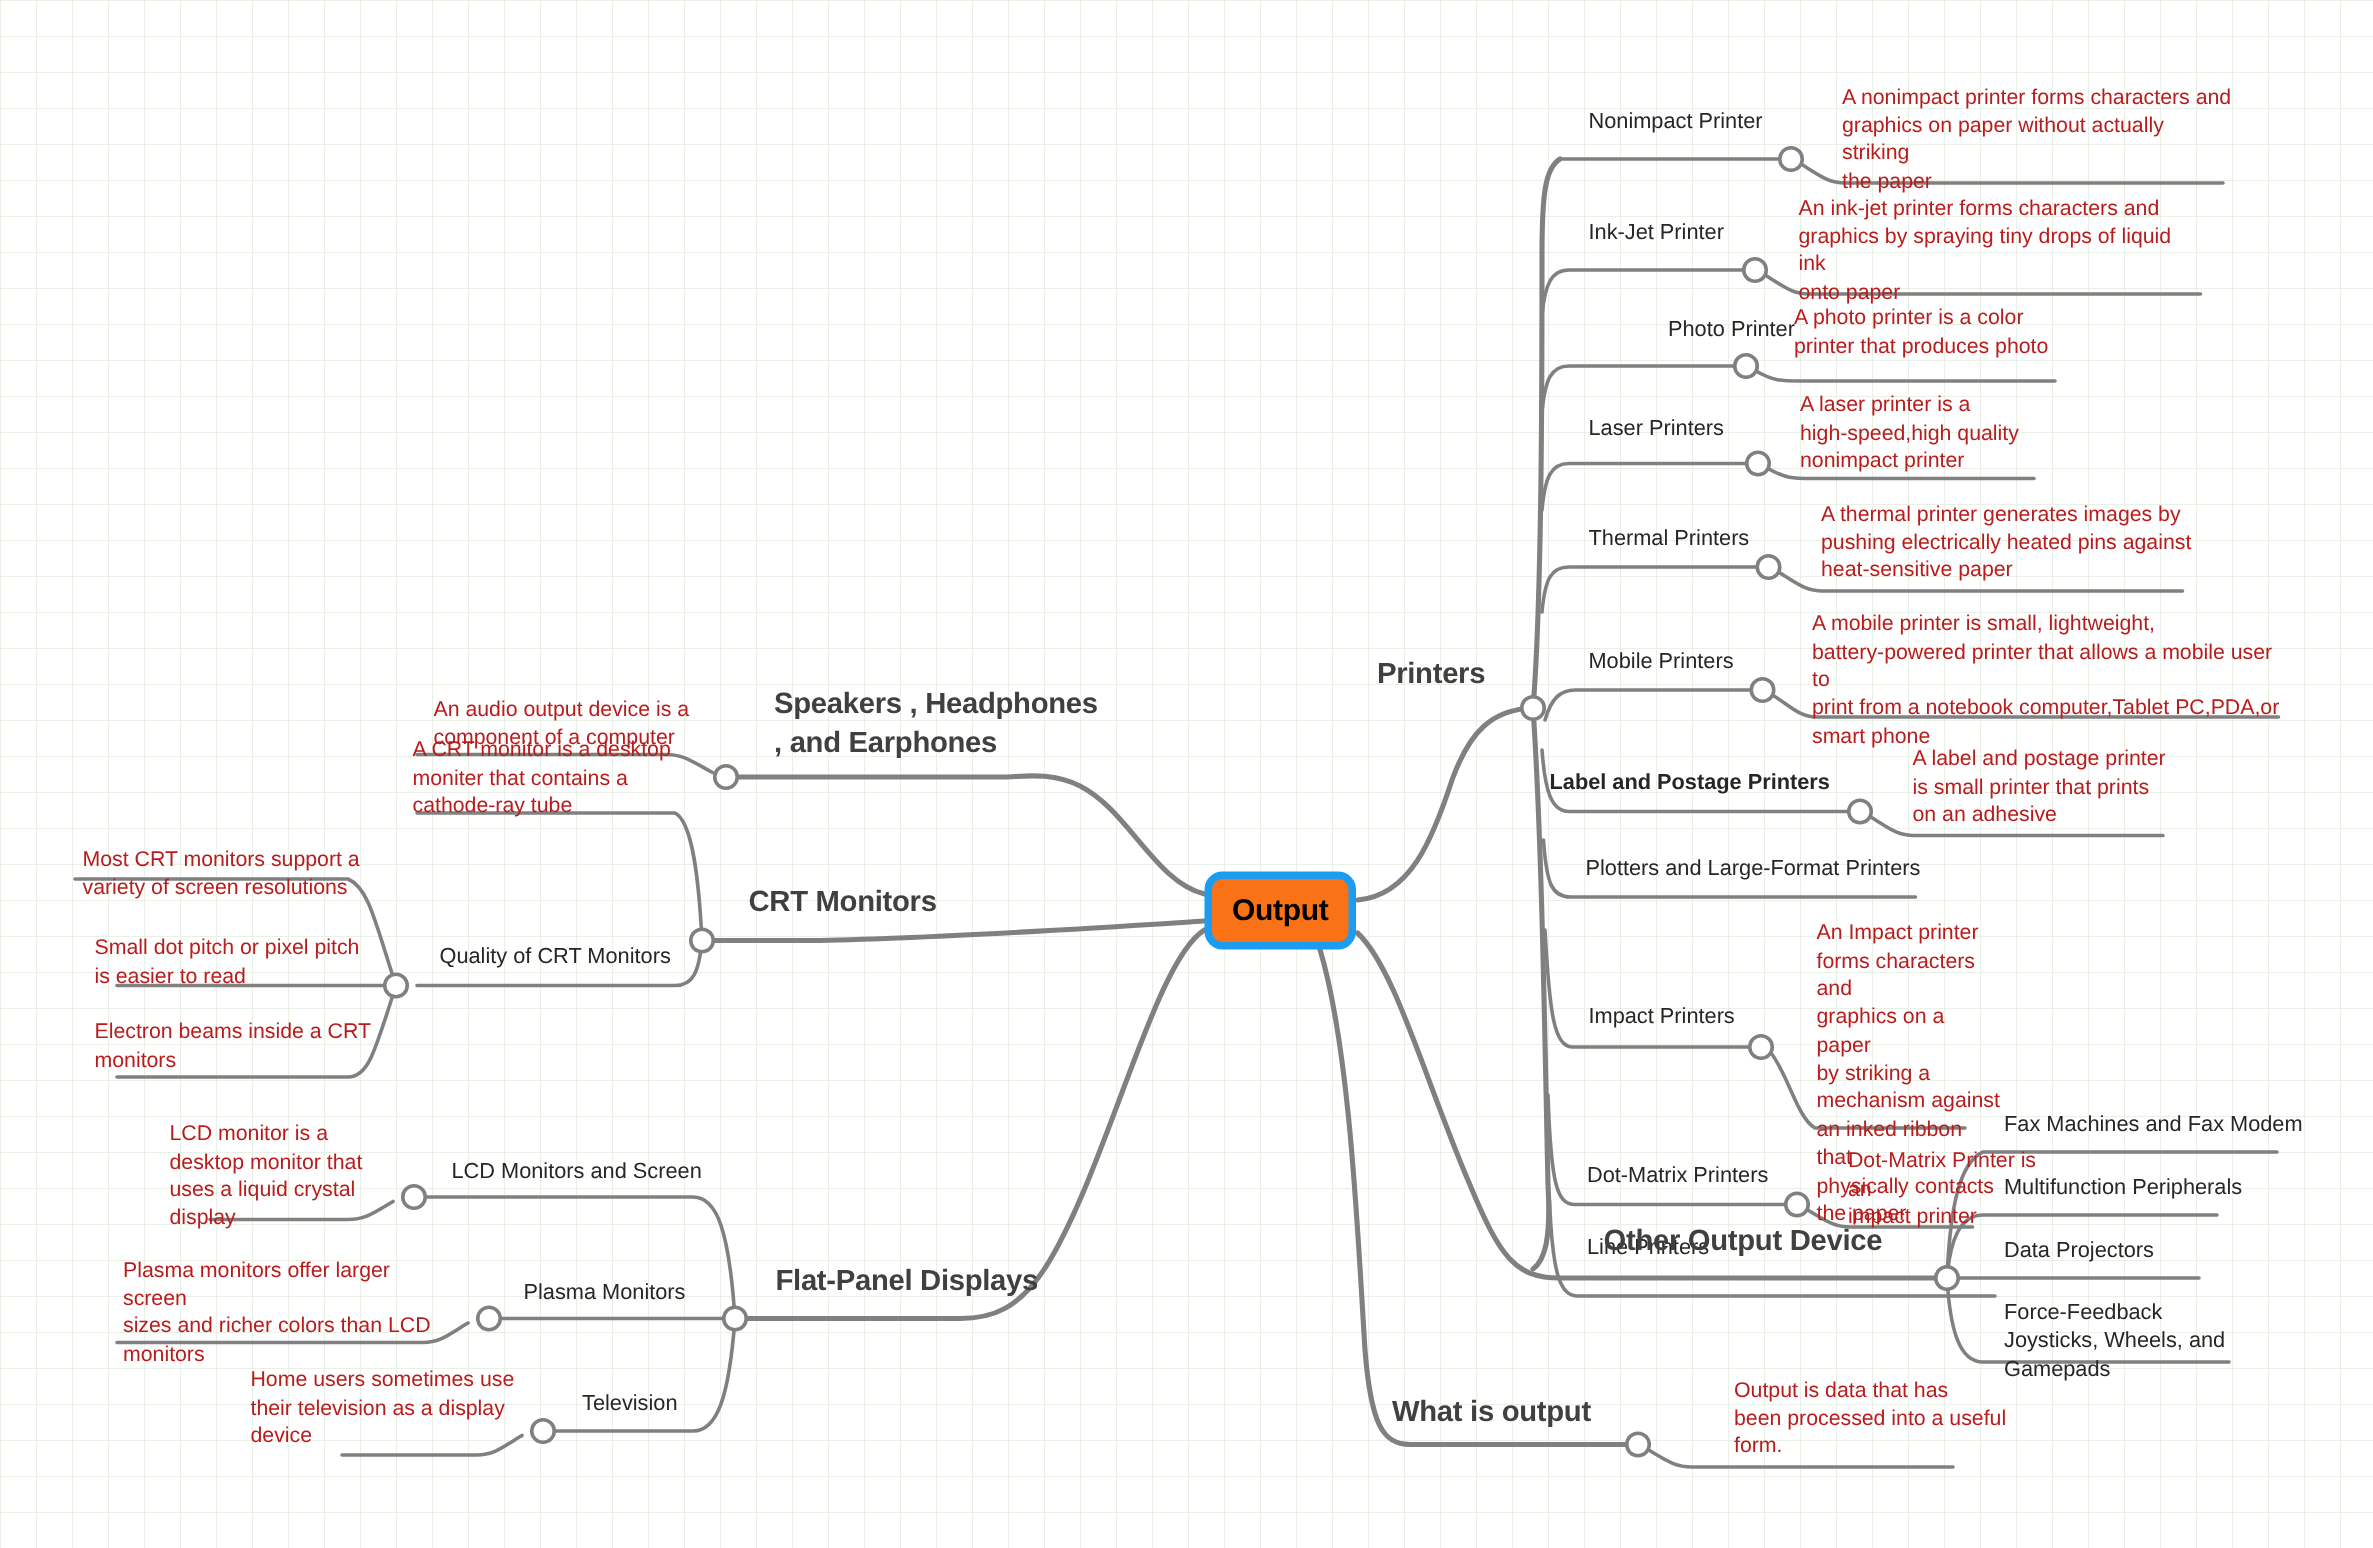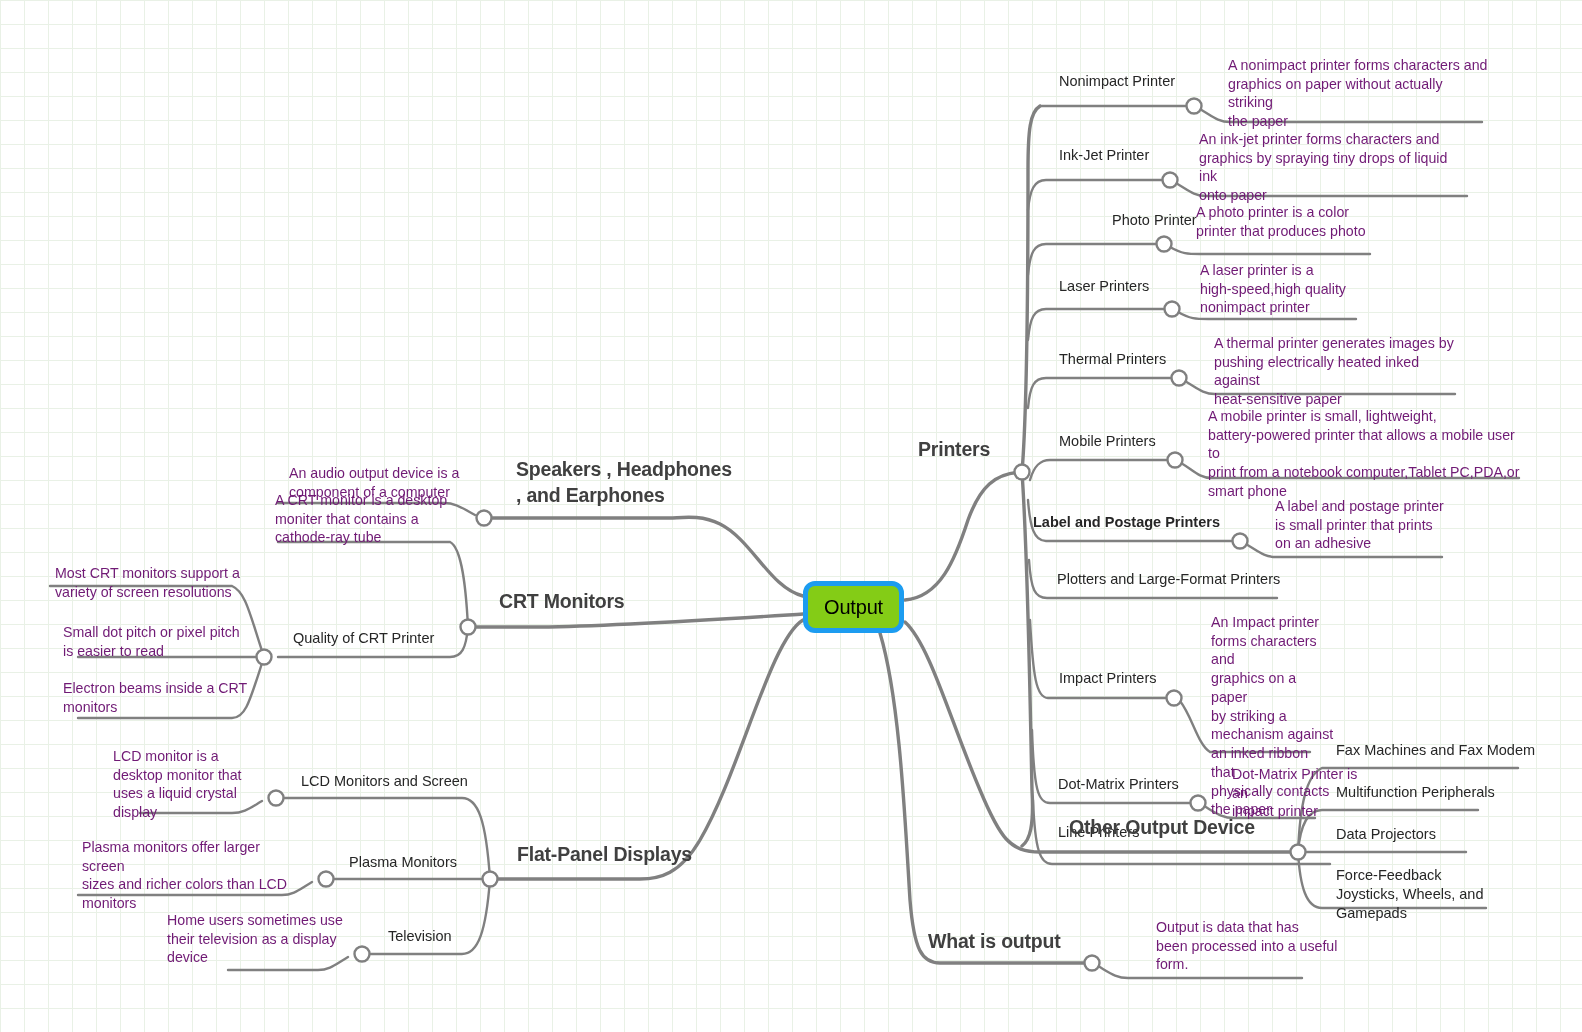--- a/index.html
+++ b/index.html
@@ -33,33 +33,33 @@
     white-space:pre-line;
     -webkit-font-smoothing:antialiased;
   }
   .lbl.main{
     font-size:19.5px;font-weight:bold;letter-spacing:-0.2px;
   }
   .lbl.branch{
     font-size:14.5px;font-weight:normal;color:#262626;
   }
   .lbl.leaf{
-    font-size:14.2px;font-weight:normal;color:#701a75;
+    font-size:14.2px;font-weight:normal;color:#b91c1c;
   }
 
   #central{
     position:absolute;
     left:803px;top:581px;
     width:101px;height:52px;
-    background:#84cc16;
+    background:#f97316;
     border:5px solid #1c9cf0;
     border-radius:12px;
     box-sizing:border-box;
     display:flex;align-items:center;justify-content:center;
-    color:#000;font-size:20px;font-weight:normal;
+    color:#000;font-size:20px;font-weight:bold;
     letter-spacing:-0.2px;
   }
 </style>
 </head>
 <body>
 
 <div id="canvas"></div>
 
 <svg id="links" viewBox="0 0 1582 1032">
 
@@ -159,21 +159,21 @@
 <div class="lbl leaf" style="left:1196px;top:203px;width:180px;">A photo printer is a color
 printer that produces photo</div>
 
 <div class="lbl branch" style="left:1059px;top:277px;">Laser Printers</div>
 <div class="lbl leaf" style="left:1200px;top:261px;width:164px;">A laser printer is a
 high-speed,high quality
 nonimpact printer</div>
 
 <div class="lbl branch" style="left:1059px;top:350px;">Thermal Printers</div>
 <div class="lbl leaf" style="left:1214px;top:334px;width:250px;">A thermal printer generates images by
-pushing electrically heated inked against
+pushing electrically heated pins against
 heat-sensitive paper</div>
 
 <div class="lbl branch" style="left:1059px;top:432px;">Mobile Printers</div>
 <div class="lbl leaf" style="left:1208px;top:407px;width:312px;">A mobile printer is small, lightweight,
 battery-powered printer that allows a mobile user to
 print from a notebook computer,Tablet PC,PDA,or
 smart phone</div>
 
 <div class="lbl branch" style="left:1033px;top:513px;font-weight:bold;">Label and Postage Printers</div>
 <div class="lbl leaf" style="left:1275px;top:497px;width:172px;">A label and postage printer
@@ -214,21 +214,21 @@
 <div class="lbl main" style="left:516px;top:457px;width:230px;">Speakers , Headphones
 , and Earphones</div>
 <div class="lbl leaf" style="left:289px;top:464px;width:176px;">An audio output device is a
 component of a computer</div>
 
 <div class="lbl main" style="left:499px;top:589px;">CRT Monitors</div>
 <div class="lbl leaf" style="left:275px;top:491px;width:182px;">A CRT monitor is a desktop
 moniter that contains a
 cathode-ray tube</div>
 
-<div class="lbl branch" style="left:293px;top:629px;">Quality of CRT Printer</div>
+<div class="lbl branch" style="left:293px;top:629px;">Quality of CRT Monitors</div>
 
 <div class="lbl leaf" style="left:55px;top:564px;width:186px;">Most CRT monitors support a
 variety of screen resolutions</div>
 <div class="lbl leaf" style="left:63px;top:623px;width:190px;">Small dot pitch or pixel pitch
 is easier to read</div>
 <div class="lbl leaf" style="left:63px;top:679px;width:186px;">Electron beams inside a CRT
 monitors</div>
 
 <div class="lbl main" style="left:517px;top:842px;">Flat-Panel Displays</div>
 

